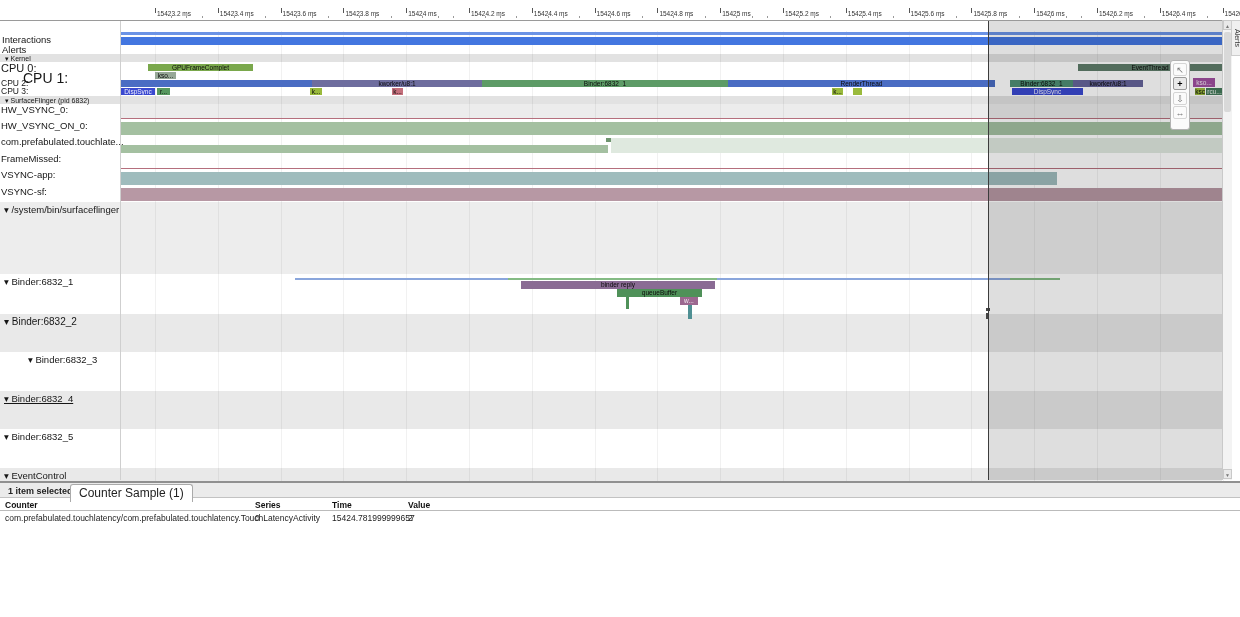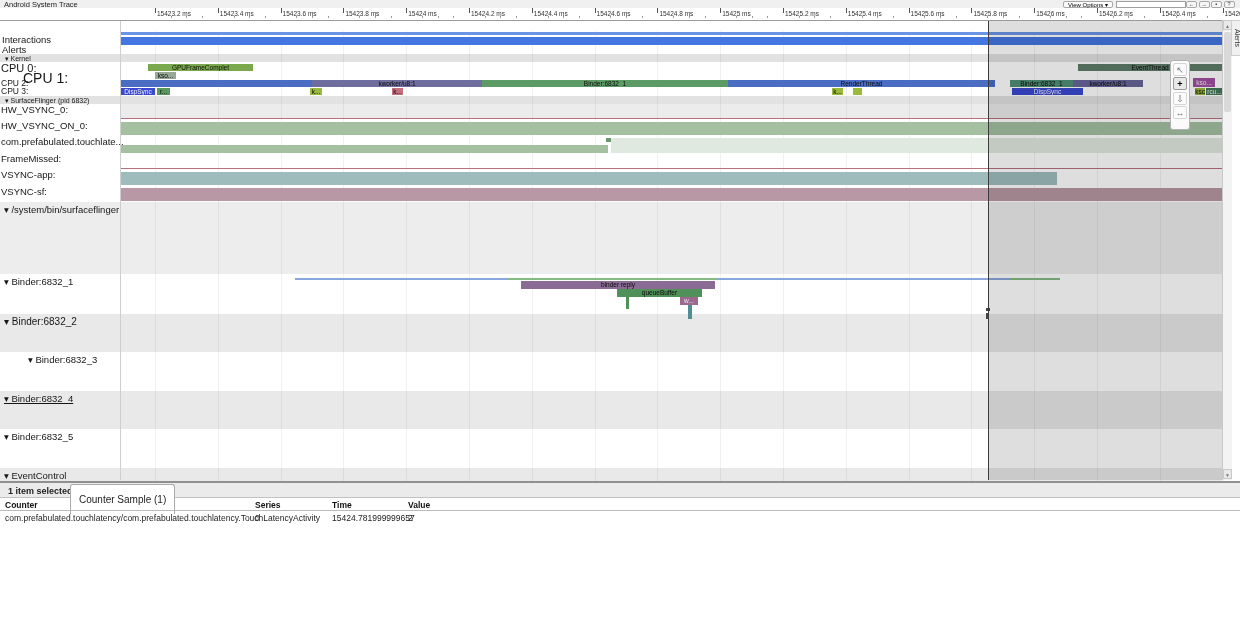--- a/index.html
+++ b/index.html
@@ -26,21 +26,21 @@
   #palette{position:absolute;left:1170px;top:60px;width:18px;height:68px;background:#fbfbfb;border:1px solid #b2b2b2;border-radius:3px}
   .palbtn{display:block;width:14px;height:13px;margin:1.5px auto;font-size:9px;line-height:12px;text-align:center;color:#777;background:#fbfbfb;border:1px solid #d5d5d5;border-radius:2px;padding:0;font-family:inherit}
   .palbtn.active{color:#000;background:#e9e9e9;border-color:#9a9a9a;font-weight:bold}
   #vscroll{position:absolute;left:1222px;top:20px;width:9px;height:460px;background:#f3f3f3;border-left:1px solid #c9c9c9}
   .scrollbtn{position:absolute;left:0;width:9px;height:10px;font-size:5px;line-height:10px;text-align:center;color:#777;background:#e9e9e9;border:1px solid #c9c9c9;box-sizing:border-box}
   #vthumb{position:absolute;left:1px;top:12px;width:7px;height:80px;background:#d9d9d9;border-radius:2px}
   #alertstab{position:absolute;left:1231px;top:20px;width:9px;height:34px;background:#f0f0f0;border:1px solid #cdcdcd;font-size:7px;color:#333;writing-mode:vertical-rl;text-align:center;line-height:8px}
   #bottom{position:absolute;left:0;top:481px;width:1240px;height:136px;background:#fff;border-top:2px solid #909090}
   #selbar{position:absolute;left:0;top:0;width:1240px;height:14px;background:#ebebeb;border-bottom:1px solid #c2c2c2}
   #selcount{position:absolute;left:8px;top:3px;font-size:9px;font-weight:bold;color:#222;white-space:nowrap}
-  #seltab{position:absolute;left:70px;top:1px;height:13px;padding:8px 8px;background:#fff;border:1px solid #aaa;border-bottom:none;border-radius:3px 3px 0 0;font-size:10px;line-height:13px;color:#222;white-space:nowrap}
+  #seltab{position:absolute;left:70px;top:1px;height:13px;padding:2px 8px;background:#fff;border:1px solid #aaa;border-bottom:none;border-radius:3px 3px 0 0;font-size:12px;line-height:13px;color:#222;white-space:nowrap}
   .th{position:absolute;top:17px;font-size:8.5px;font-weight:bold;color:#111;white-space:nowrap}
   #theadline{position:absolute;left:0;top:27px;width:1240px;height:1px;background:#bbb}
   .td{position:absolute;top:30px;font-size:8.5px;color:#222;white-space:nowrap}
 </style>
 </head>
 <body>
 
 <div id="app">
   <div id="stage">
       <div class="strip" style="left: 0px; top: 43px; width: 1222px; height: 8px; background: rgb(226, 226, 226);"></div>
@@ -128,29 +128,20 @@
       <div class="rowlabel" style="left: 4px; top: 344px; font-size: 9.5px; margin-left: 24px;">▾ Binder:6832_3</div>
       <div class="rowlabel" style="left: 4px; top: 383px; font-size: 9.5px; text-decoration: underline;">▾ Binder:6832_4</div>
       <div class="rowlabel" style="left: 4px; top: 421px; font-size: 9.5px;">▾ Binder:6832_5</div>
       <div class="rowlabel" style="left: 4px; top: 460px; font-size: 9.5px;">▾ EventControl</div>
     </div>
   <div id="labelcolborder"></div>
   <div id="trackrightborder"></div>
   <div id="overlay" style="left: 988px; width: 234px; background: rgba(0, 0, 0, 0.13);"></div>
   <div id="selline" style="left: 988px; background: rgb(60, 60, 60);"></div>
 
-  <div id="topbar">
-    <span id="title">Android System Trace</span>
-    <button id="viewopts">View Options ▾</button>
-    <input id="searchbox" value="" style="">
-  <button class="navbtn" style="left: 1186px;">←</button>
-      <button class="navbtn" style="left: 1198.5px;">→</button>
-      <button class="navbtn" style="left: 1211px;">▪</button>
-      <button class="navbtn" style="left: 1223.5px;">?</button>
-    </div>
 
   <div id="ruler">
       <div class="tick" style="left: 155px;"></div>
       <div class="ticklabel" style="left: 157px;">15423.2 ms</div>
       <div class="mtick" style="left: 170.7px;"></div>
       <div class="mtick" style="left: 186.4px;"></div>
       <div class="mtick" style="left: 202.1px;"></div>
       <div class="tick" style="left: 217.8px;"></div>
       <div class="ticklabel" style="left: 219.8px;">15423.4 ms</div>
       <div class="mtick" style="left: 233.5px;"></div>

